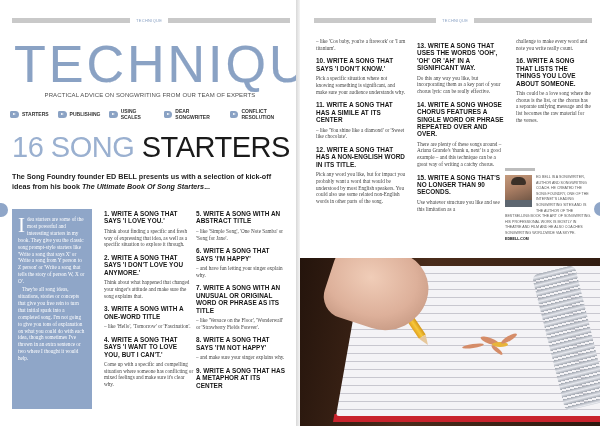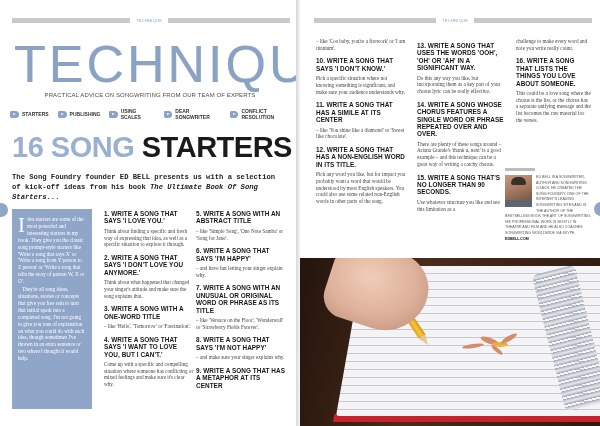--- a/index.html
+++ b/index.html
@@ -19,25 +19,25 @@
   .rh-label { font-size: 4px; color: #8aa2c4; letter-spacing: 0.3px; padding: 0 6px; text-transform: uppercase; }
 
   
   .section-title { position: absolute; left: 14px; top: 38px; width: 272px; font-size: 52px; letter-spacing: 3px; color: #8aa2c4; font-weight: 300; line-height: 52px; text-align: center; -webkit-text-stroke: 0.2px #8aa2c4; }
   .section-sub { position: absolute; left: 14px; top: 92px; width: 272px; text-align: center; font-size: 6px; color: #4d4d4d; letter-spacing: 0.1px; }
   .tag-row { position: absolute; left: 10px; top: 108px; display: flex; gap: 9px; }
   .tag { display: flex; align-items: center; gap: 3px; font-size: 5px; font-weight: bold; color: #333; text-transform: uppercase; }
   .tag-icon { width: 9px; height: 7px; background: #8aa2c4; border-radius: 2px 5px 5px 2px; position: relative; }
   .tag-icon::after { content: ""; position: absolute; left: 3px; top: 2px; border-left: 3px solid #fff; border-top: 1.5px solid transparent; border-bottom: 1.5px solid transparent; }
 
-  .headline { position: absolute; left: 12px; top: 132px; font-size: 29px; font-weight: 700; letter-spacing: -0.5px; line-height: 30px; white-space: nowrap; }
+  .headline { position: absolute; left: 12px; top: 132px; font-size: 29px; font-weight: 400; letter-spacing: -0.5px; line-height: 30px; white-space: nowrap; }
   .headline .h-blue { color: #9ab0d0; }
   .headline .h-black { color: #1a1a1a; }
 
-  .standfirst { position: absolute; left: 12px; top: 172px; width: 276px; font-size: 7.2px; line-height: 10px; font-weight: bold; color: #222; font-family: Liberation Mono, monospace; }
+  .standfirst { position: absolute; left: 12px; top: 172px; width: 276px; font-size: 7.2px; line-height: 10px; font-weight: bold; color: #222; }
   .standfirst em { font-style: italic; }
 
   .intro-box { position: absolute; left: 12px; top: 209px; width: 80px; height: 200px; background: #8fa6c8; padding: 7px 6px; color: #fff; font-family: "Liberation Serif", serif; font-size: 5.2px; line-height: 6.9px; }
   .intro-box p { margin-bottom: 1px; }
   .intro-box p + p { text-indent: 4px; }
   .dropcap { float: left; font-size: 21px; line-height: 17px; margin-right: 2px; margin-top: 1px; }
 
   .page-tab { position: absolute; width: 14px; height: 14px; border-radius: 50%; background: #8fa6c8; }
   .page-tab-left { left: -6px; top: 203px; }
   .page-tab-right { left: 594px; top: 202px; }

